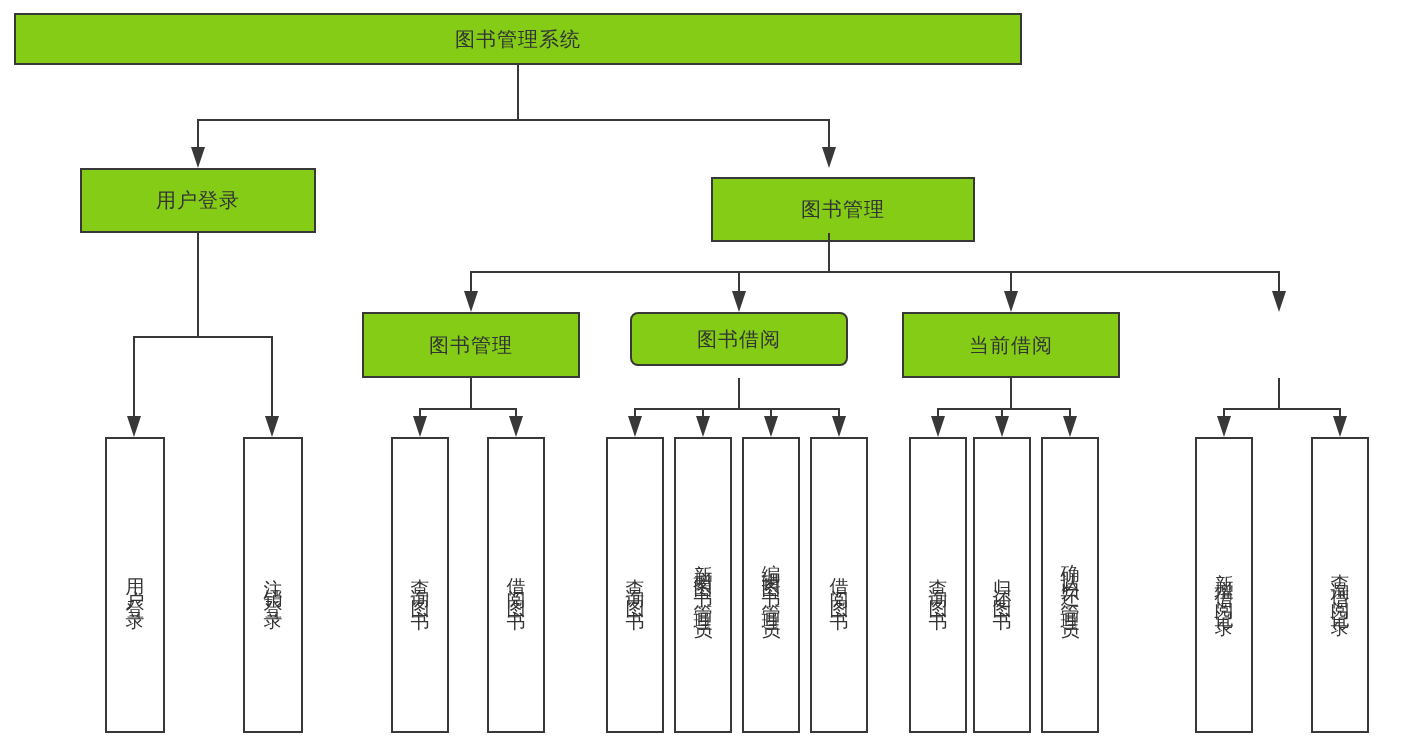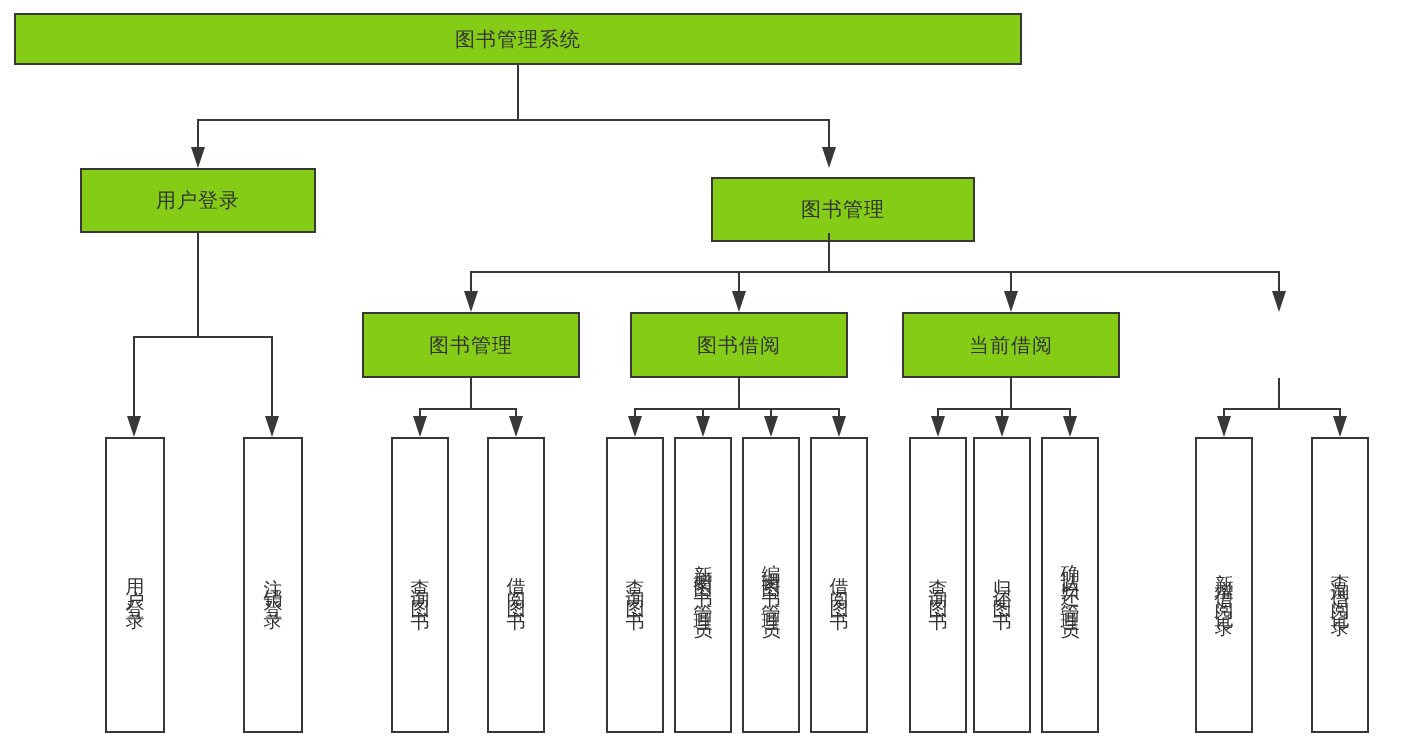--- a/index.html
+++ b/index.html
@@ -69,21 +69,21 @@
   <div class="vline" style="left:470px; top:271px; height:22px;"></div>
   <div class="arrow" style="left:464px; top:291px;"></div>
   <div class="vline" style="left:738px; top:271px; height:22px;"></div>
   <div class="arrow" style="left:732px; top:291px;"></div>
   <div class="vline" style="left:1010px; top:271px; height:22px;"></div>
   <div class="arrow" style="left:1004px; top:291px;"></div>
   <div class="vline" style="left:1278px; top:271px; height:22px;"></div>
   <div class="arrow" style="left:1272px; top:291px;"></div>
 
   <div class="box" style="left:362px; top:312px; width:218px; height:66px;">图书管理</div>
-  <div class="box" style="left:630px; top:312px; width:218px; height:66px;">图书借阅</div>
+  <div class="box" style="left:630px; top:312px; width:218px; height:54px;border-radius:8px;">图书借阅</div>
   <div class="box" style="left:902px; top:312px; width:218px; height:66px;font-family:Liberation Serif, serif;">当前借阅</div>
 
   <div class="vline" style="left:470px; top:378px; height:32px;"></div>
   <div class="hline" style="left:419px; top:408px; width:98px;"></div>
   <div class="vline" style="left:738px; top:378px; height:32px;"></div>
   <div class="hline" style="left:634px; top:408px; width:206px;"></div>
   <div class="vline" style="left:1010px; top:378px; height:32px;"></div>
   <div class="hline" style="left:937px; top:408px; width:134px;"></div>
   <div class="vline" style="left:1278px; top:378px; height:32px;"></div>
   <div class="hline" style="left:1223px; top:408px; width:118px;"></div>

